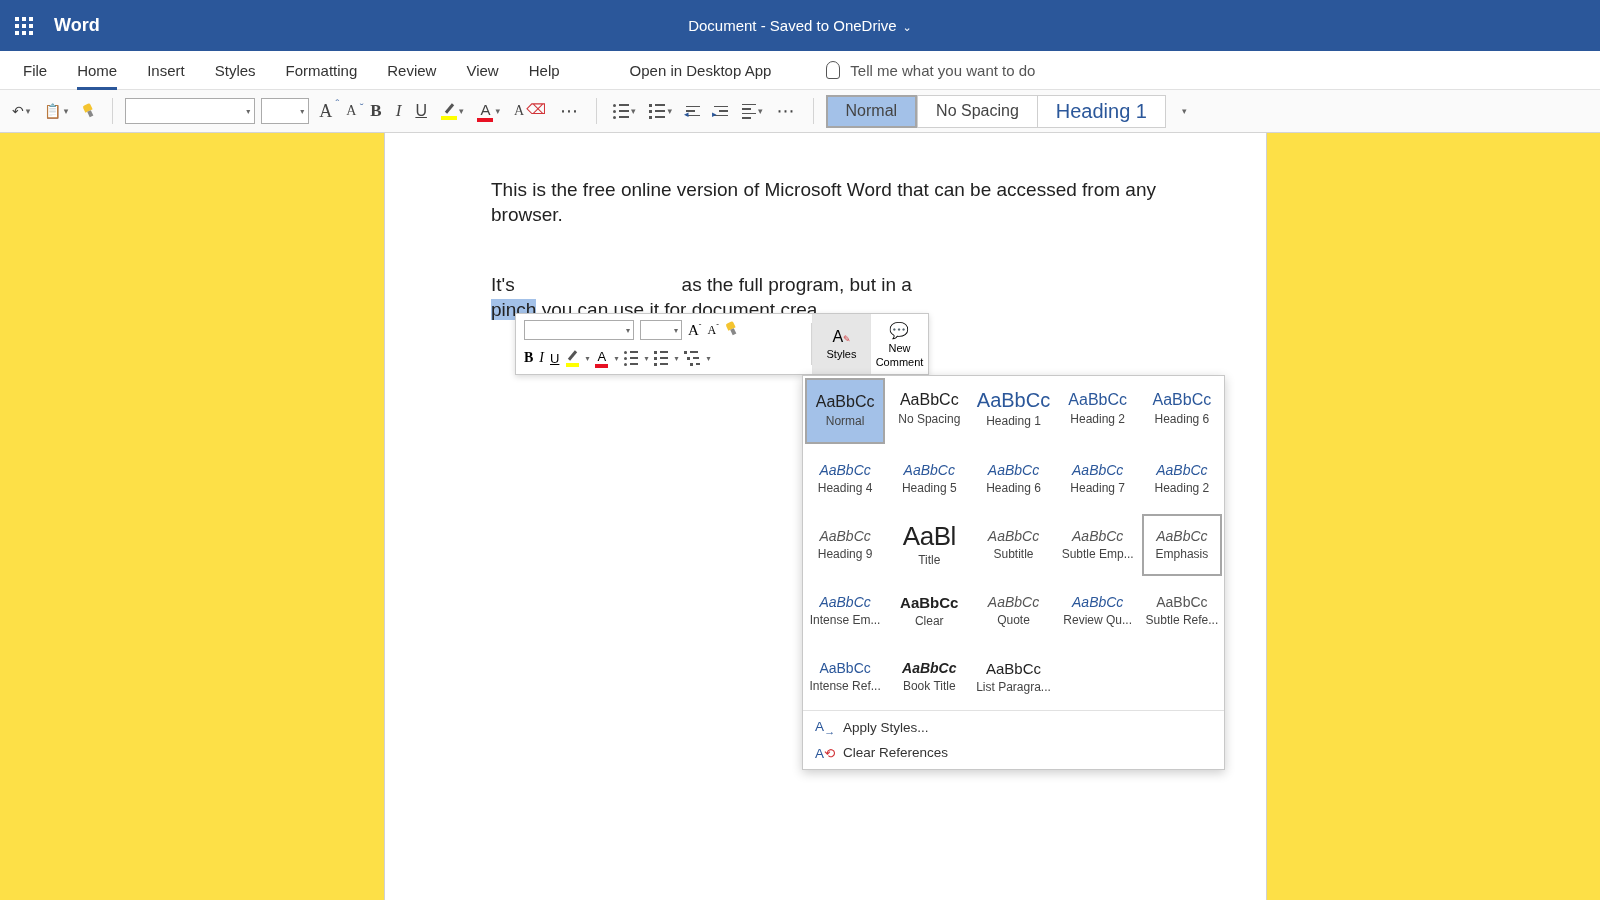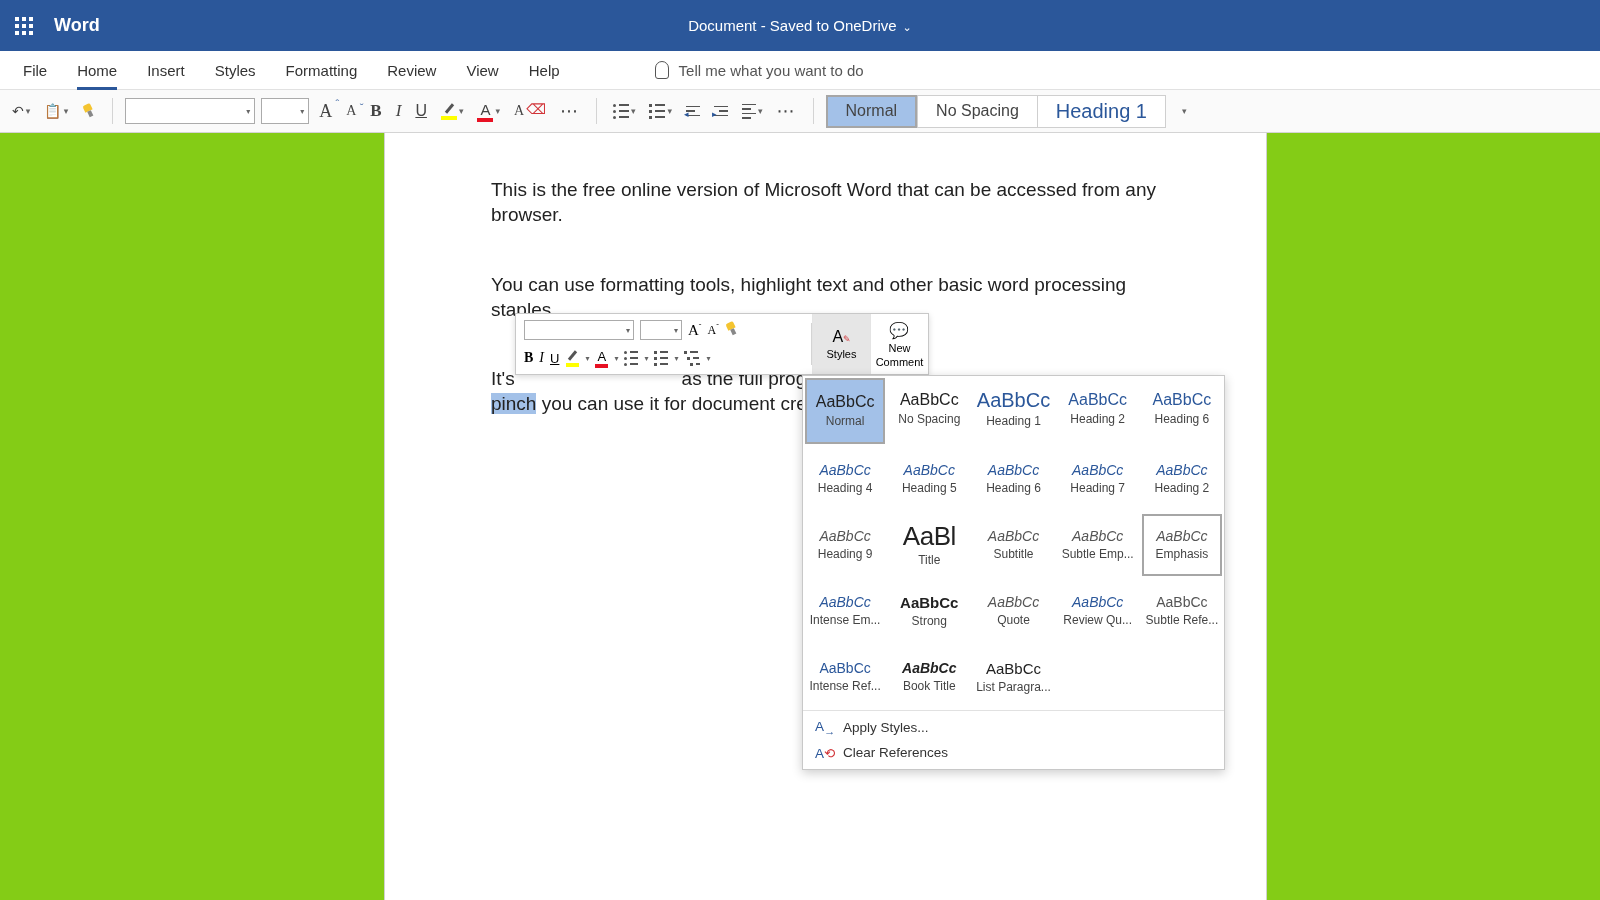--- a/index.html
+++ b/index.html
@@ -53,21 +53,21 @@
 .indent-ic .arr { position: absolute; font-size: 9px; color: #2b579a; }
 .align-ic { display: flex; flex-direction: column; gap: 3px; }
 .align-ic .line { height: 1.5px; background: #555; }
 
 .styles-bar { display: flex; gap: 0; height: 33px; }
 .style-box { border: 1px solid #cfcfcf; padding: 0 18px; display: flex; align-items: center; font-size: 16px; background: #fff; cursor: pointer; }
 .style-box.sel { border: 2px solid #a6a6a6; }
 .style-box.heading { color: #2b579a; font-size: 20px; font-family: "Segoe UI Light", "Segoe UI", sans-serif; border-left: none; }
 
 
-.page-area { position: absolute; top: 133px; left: 0; right: 0; bottom: 0; background: #84cc16; }
+.page-area { position: absolute; top: 133px; left: 0; right: 0; bottom: 0; background: #fde047; }
 .page { position: absolute; left: 384px; top: 0; width: 883px; background: #fff; border-left: 1px solid #d0d0d0; border-right: 1px solid #d0d0d0; min-height: 900px; padding: 44px 110px 0 106px; font-size: 19px; line-height: 1.33; color: #222; }
 .para { margin-bottom: 44px; }
 .sel { background: #a3c1e8; }
 
 
 .mini-tb { position: absolute; left: 515px; top: 313px; width: 414px; height: 62px; background: #fff; border: 1px solid #c8c8c8; display: flex; font-size: 13px; box-shadow: 0 2px 6px rgba(0,0,0,0.15); }
 .mini-main { flex: 1; padding: 4px 8px; display: flex; flex-direction: column; gap: 4px; }
 .mini-row { display: flex; align-items: center; gap: 6px; height: 24px; }
 .mini-font { width: 110px; height: 20px; border: 1px solid #ababab; display: flex; justify-content: flex-end; align-items: center; padding-right: 3px; }
 .mini-size { width: 42px; height: 20px; border: 1px solid #ababab; display: flex; justify-content: flex-end; align-items: center; padding-right: 3px; }
@@ -147,20 +147,21 @@
 <div class="ribbon-tabs">
   <div class="tab">File</div>
   <div class="tab active">Home</div>
   <div class="tab">Insert</div>
   <div class="tab">Styles</div>
   <div class="tab">Formatting</div>
   <div class="tab">Review</div>
   <div class="tab">View</div>
   <div class="tab">Help</div>
   <div class="spacer"></div>
+  <div class="tab">Open in Desktop App</div>
   <div class="spacer"></div>
   <div class="tellme">
     <span class="bulb"></span>
     <span>Tell me what you want to do</span>
   </div>
 </div>
 
 <div class="ribbon">
   <div class="rb-group">
     <div class="rb-btn">↶<span class="dd">▾</span></div>
@@ -269,21 +270,20 @@
     <div class="style-box heading">Heading 1</div>
   </div>
   <div class="rb-btn" style="margin-left:6px">
       <span class="dd">▾</span>
     </div>
 </div>
 
 <div class="page-area">
   <div class="page">
     <div class="para">This is the free online version of Microsoft Word that can be accessed from any browser.</div>
-    <div class="para">You can use formatting tools, highlight text and other basic word processing staples.</div>
     <div class="para">
       <span>It's </span><span style="visibility:hidden">not nearly as good</span>
       <span>as the full program, but in a </span><br>
       <span class="sel">pinch</span><span> you can use it for document crea</span>
     </div>
   </div>
 </div>
 
 <div class="mini-tb">
   <div class="mini-main">
@@ -442,21 +442,21 @@
       <div class="g-item hover2">
         <div class="g-sample samp-emph">AaBbCc</div>
         <div class="g-label">Emphasis</div>
       </div>
       <div class="g-item">
         <div class="g-sample samp-intemph">AaBbCc</div>
         <div class="g-label">Intense Em...</div>
       </div>
       <div class="g-item">
         <div class="g-sample samp-strong">AaBbCc</div>
-        <div class="g-label">Strong</div>
+        <div class="g-label">Clear</div>
       </div>
       <div class="g-item">
         <div class="g-sample samp-quote">AaBbCc</div>
         <div class="g-label">Quote</div>
       </div>
       <div class="g-item">
         <div class="g-sample samp-intquote">AaBbCc</div>
         <div class="g-label">Review Qu...</div>
       </div>
       <div class="g-item">

